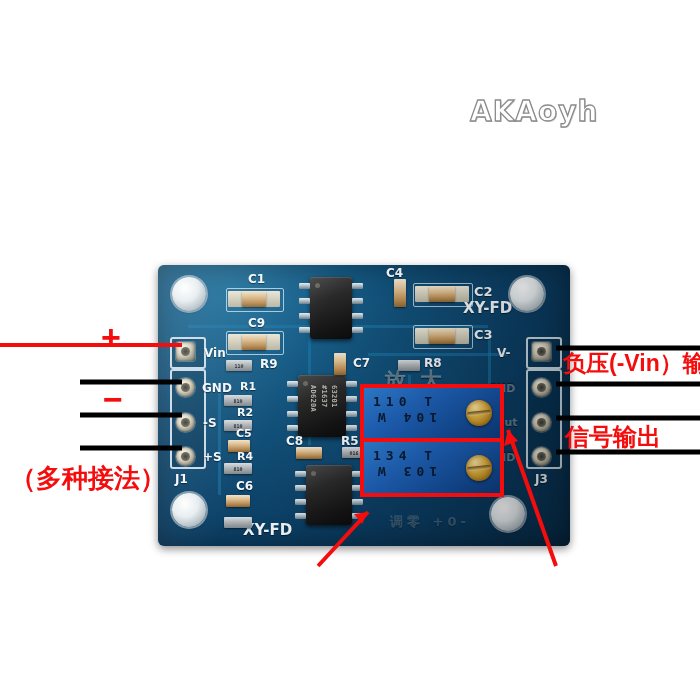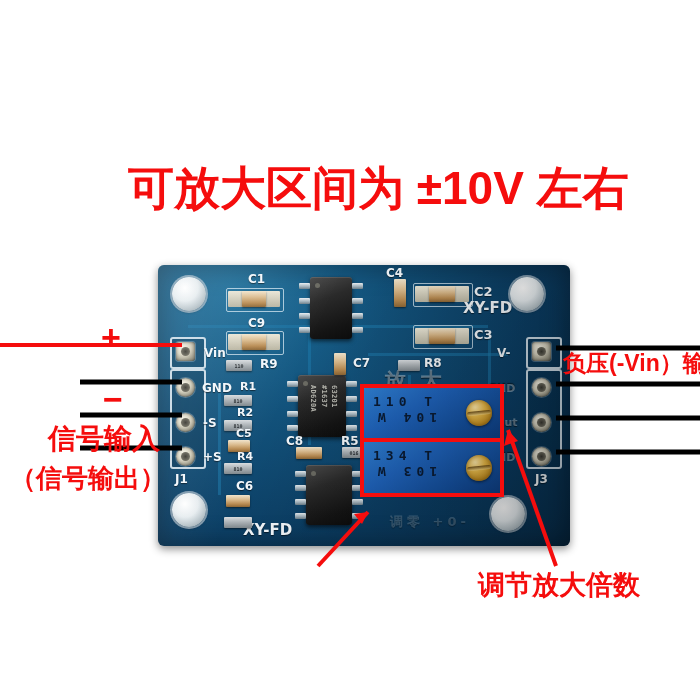--- a/index.html
+++ b/index.html
@@ -128,22 +128,22 @@
   #lbl-negout{left:563px;top:352px;font-size:23px;}
   #lbl-sigout{left:565px;top:425px;font-size:24px;}
   #lbl-zero{left:271px;top:572px;font-size:27px;}
   #lbl-gain{left:478px;top:572px;font-size:27px;}
 </style>
 </head>
 <body>
 
 <div class="stage">
 
-  <div class="hl" id="hl-line2">可放大区间为 ±10V 左右</div>
-
+
+  <div id="watermark">AKAoyh</div>
 
   <div class="pcb">
 
     <div class="trace" style="left:30px;top:60px;width:300px;height:3px;"></div>
     <div class="trace" style="left:150px;top:60px;width:3px;height:120px;"></div>
     <div class="trace" style="left:210px;top:88px;width:140px;height:3px;"></div>
     <div class="trace" style="left:60px;top:120px;width:3px;height:110px;"></div>
     <div class="trace" style="left:250px;top:110px;width:3px;height:60px;"></div>
     <div class="trace" style="left:330px;top:70px;width:3px;height:60px;"></div>
 
@@ -346,20 +346,19 @@
 
     <line x1="318" y1="566" x2="368" y2="512" stroke="#f50d0d" stroke-width="4"></line>
     <polygon points="368,512 354,514 362,524" fill="#f50d0d"></polygon>
 
     <line x1="556" y1="566" x2="508" y2="430" stroke="#f50d0d" stroke-width="4"></line>
     <polygon points="508,430 504,446 518,441" fill="#f50d0d"></polygon>
   </svg>
 
   <div class="anno-sign" id="sign-plus">+</div>
   <div class="anno-sign" id="sign-minus">−</div>
-  <div class="anno-txt" id="lbl-siginput">信号输入</div>
-  <div class="anno-txt" id="lbl-multi">（信号输出）</div>
+  <div class="anno-txt" id="lbl-multi">（多种接法）</div>
 
   <div class="anno-txt" id="lbl-negout">负压(-Vin）输出</div>
-
-  <div class="anno-txt" id="lbl-gain">调节放大倍数</div>
+  <div class="anno-txt" id="lbl-sigout">信号输出</div>
+
 
 </div>
 
 </body></html>

